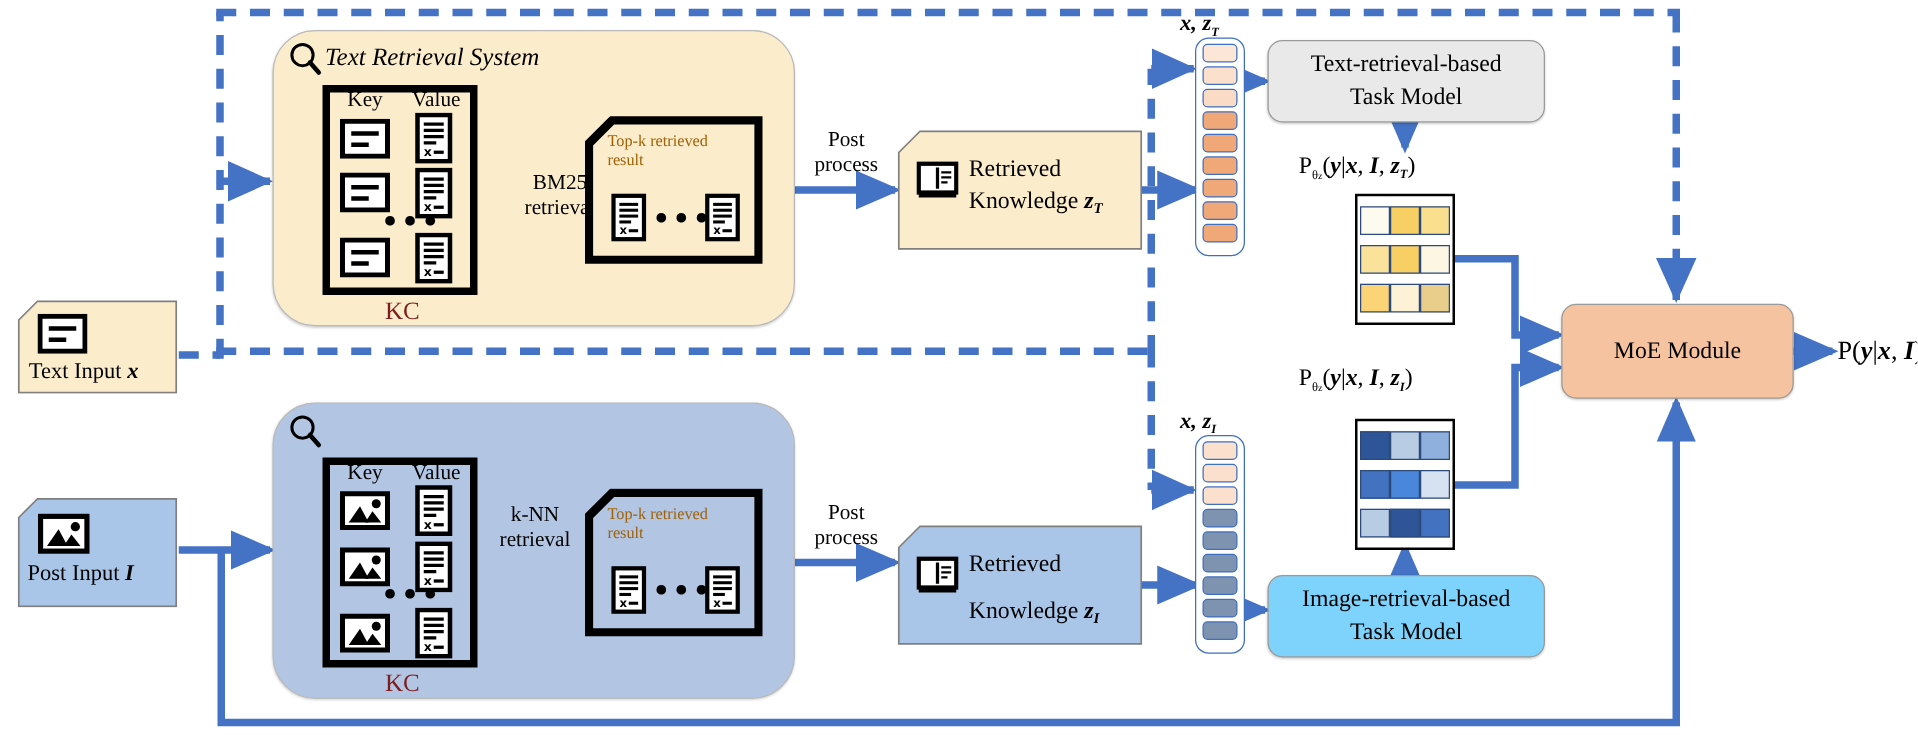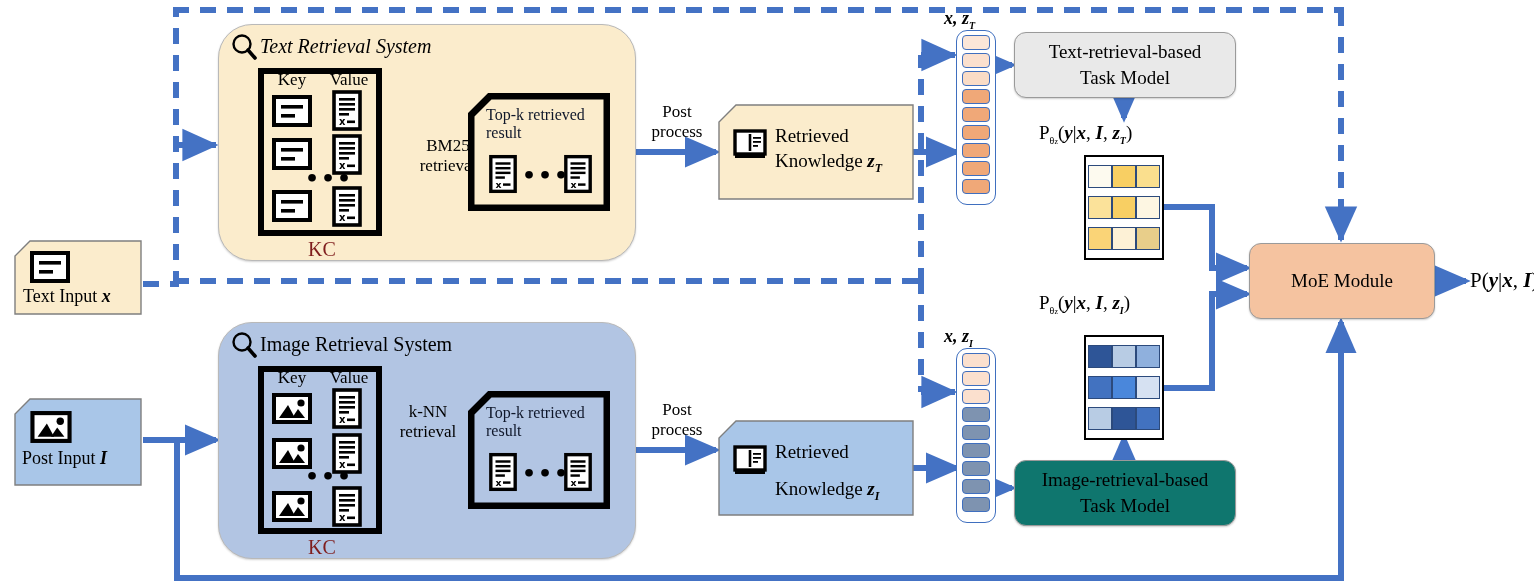--- a/index.html
+++ b/index.html
@@ -55,23 +55,23 @@
     position: absolute;
     font-size: 22px;
     letter-spacing: 2px;
     line-height: 1;
     color: #000;
     font-family: "DejaVu Sans", sans-serif;
     font-weight: 900;
   }
   .topk-label {
     position: absolute;
-    font-size: 16px;
+    font-size: 13px;
     line-height: 1.15;
-    color: #0f172a;
+    color: #a16207;
   }
   .doc-text {
     position: absolute;
     font-size: 18px;
     line-height: 1.2;
     color: #000;
     white-space: nowrap;
   }
 
   
@@ -363,21 +363,20 @@
   <div class="doc-text" style="left:775px; top:125px; font-size:19px;">
     <div>Retrieved</div>
     <div style="margin-top:2px;"><span>Knowledge </span><i style="font-weight:bold;">z</i><span class="sub" style="font-style:italic;font-weight:bold;">T</span></div>
   </div>
 
   <div class="abs sys-panel" style="left:218px; top:322px; width:418px; height:237px; background:#b2c5e3;"></div>
   <svg class="abs mag" style="left:230px; top:330px;" width="30" height="30" viewBox="0 0 30 30">
     <circle cx="12" cy="12" r="8.5" fill="none" stroke="#000" stroke-width="2.4"></circle>
     <line x1="18" y1="18" x2="25" y2="26" stroke="#000" stroke-width="3.6" stroke-linecap="round"></line>
   </svg>
-  <div class="sys-title" style="left:260px; top:333px;">Image Retrieval System</div>
 
   <div class="abs kc-box" style="left:258px; top:366px; width:124px; height:168px;"></div>
   <div class="kc-head" style="left:271px; top:368px; width:42px;">Key</div>
   <div class="kc-head" style="left:325px; top:368px; width:48px;">Value</div>
 
   <svg class="abs" style="left:272px; top:392px;" width="40" height="33" viewBox="0 0 40 33">
     <rect x="2" y="3" width="36" height="27" fill="#fff" stroke="#000" stroke-width="4"></rect>
     <circle cx="29" cy="11" r="3.6" fill="#000"></circle>
     <path d="M7,26 L16,13 L23,26 Z" fill="#000"></path>
     <path d="M20,26 L26,17 L33,26 Z" fill="#000"></path>
@@ -543,21 +542,21 @@
       <div class="tok" style="background: rgb(126, 147, 176);"></div>
       <div class="tok" style="background: rgb(126, 147, 176);"></div>
       <div class="tok" style="background: rgb(126, 147, 176);"></div>
       <div class="tok" style="background: rgb(126, 147, 176);"></div>
     </div>
 
   <div class="task-model" style="left:1014px; top:32px; width:222px; height:66px; background:#e9e9e9;">
     <div>Text-retrieval-based</div>
     <div>Task Model</div>
   </div>
-  <div class="task-model" style="left:1014px; top:460px; width:222px; height:66px; background:#0f766e;">
+  <div class="task-model" style="left:1014px; top:460px; width:222px; height:66px; background:#7dd3fc;">
     <div>Image-retrieval-based</div>
     <div>Task Model</div>
   </div>
 
   <div class="formula" style="left:1039px; top:122px;">
     <span>P</span><span class="subsm">θ<span style="font-size:8px;">z</span></span><span>(</span><i>y</i><span>|</span><i>x</i><span>, </span><i>I</i><span>, </span><i>z</i><span class="subsm"><i>T</i></span><span>)</span>
   </div>
   <div class="formula" style="left:1039px; top:292px;">
     <span>P</span><span class="subsm">θ<span style="font-size:8px;">z</span></span><span>(</span><i>y</i><span>|</span><i>x</i><span>, </span><i>I</i><span>, </span><i>z</i><span class="subsm"><i>I</i></span><span>)</span>
   </div>

